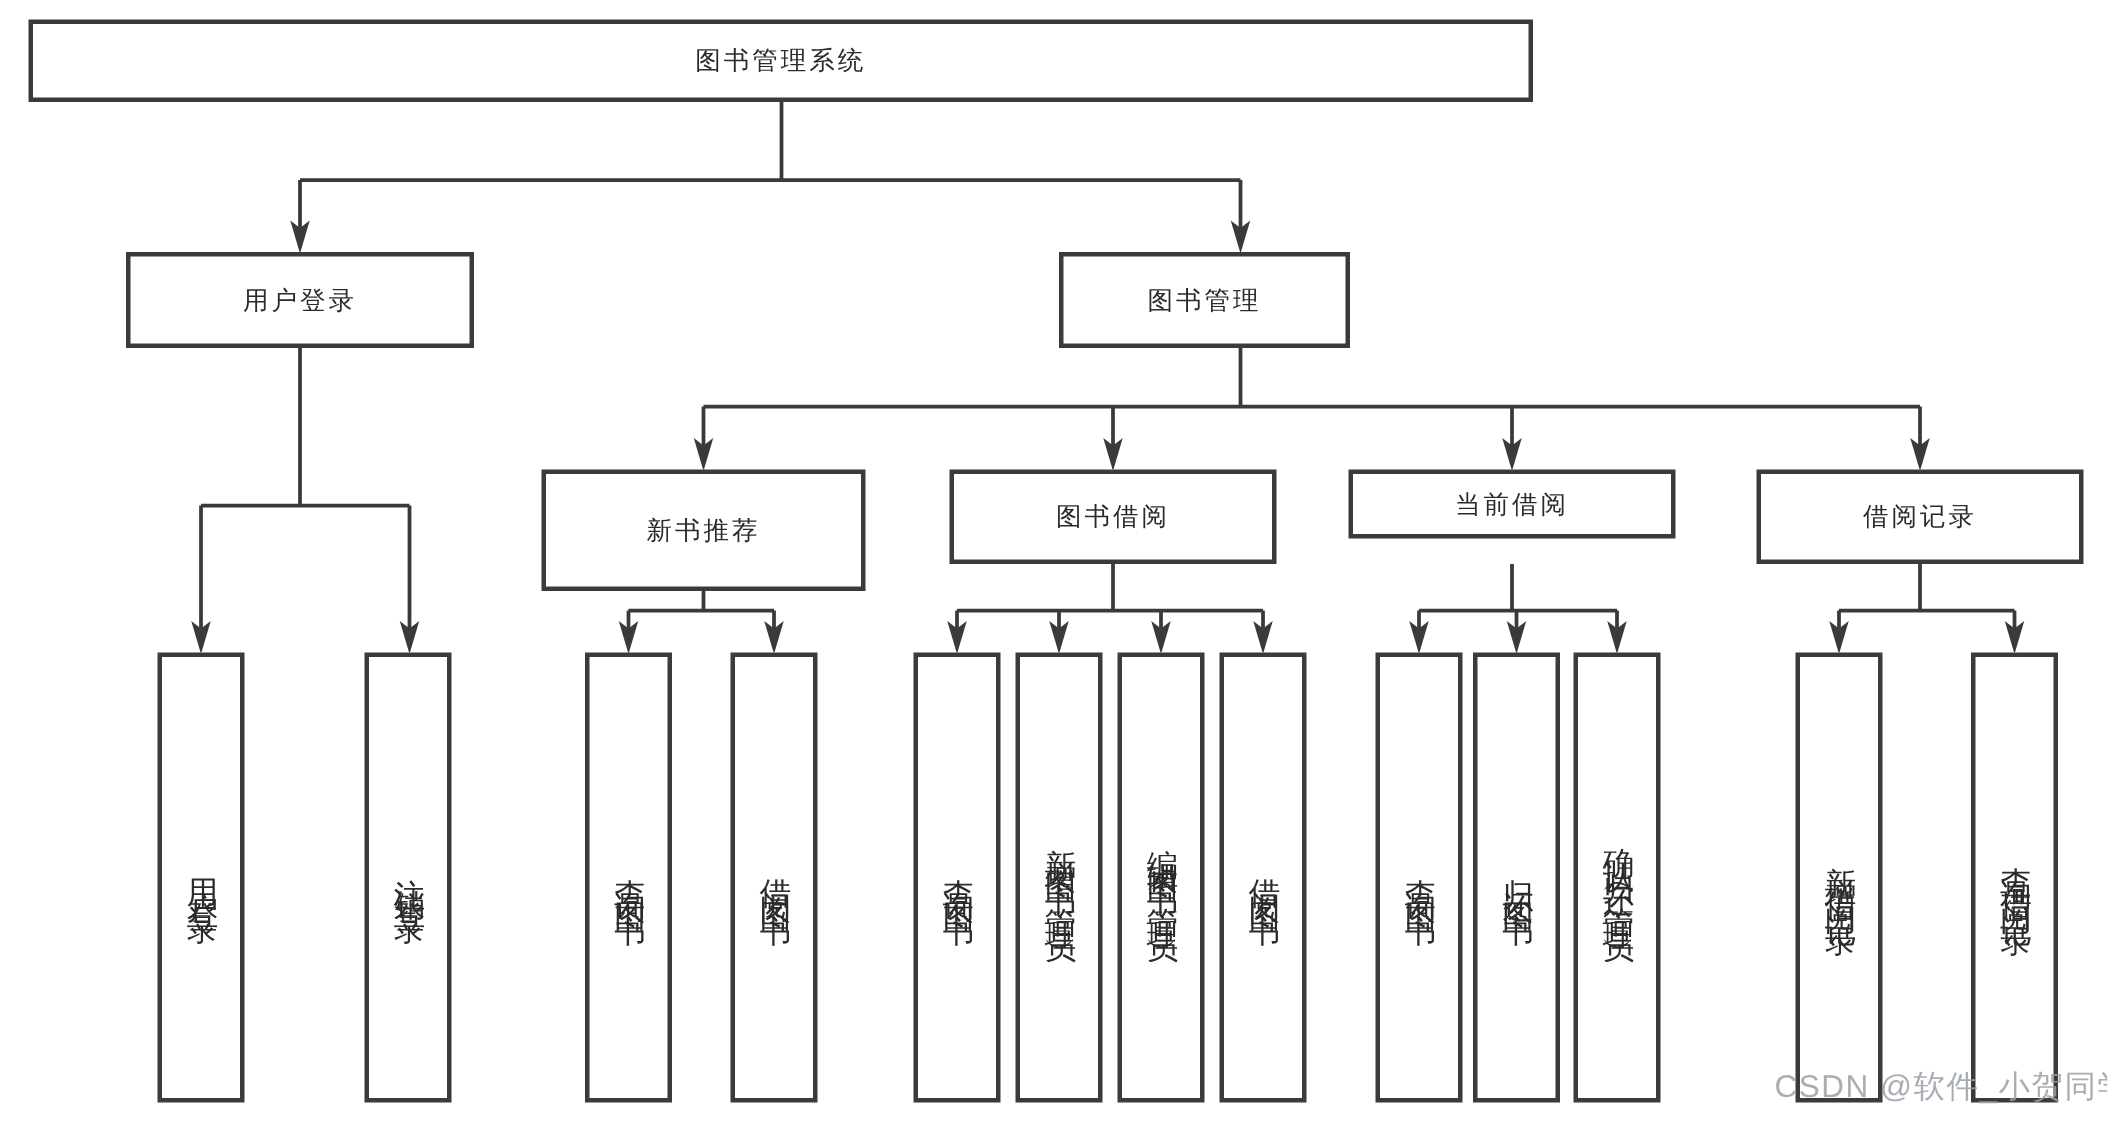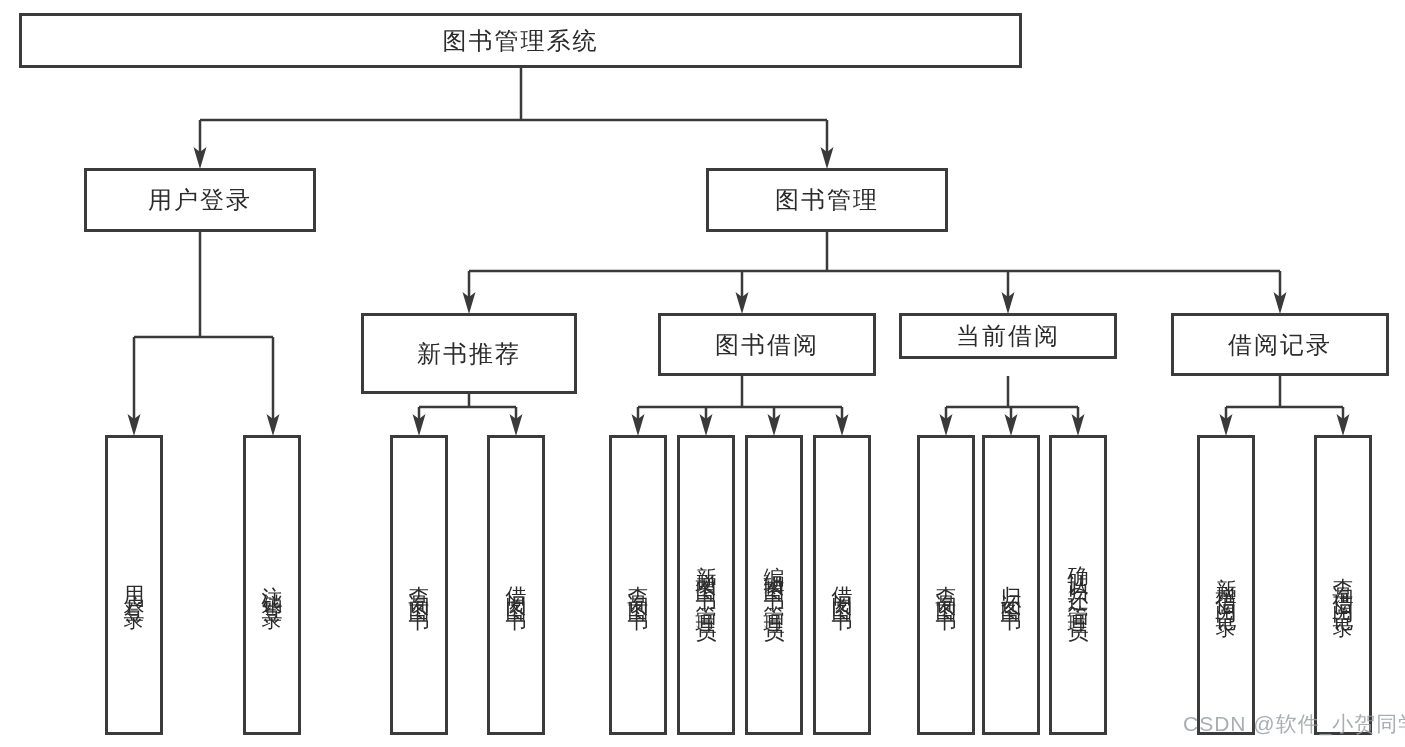--- a/index.html
+++ b/index.html
@@ -12,21 +12,21 @@
   }
   .connectors{position:absolute;left:0;top:0;z-index:1;}
   .connectors path{stroke:#3a3a3a;stroke-width:2.5;fill:none;}
   .connectors polygon{fill:#3a3a3a;stroke:none;}
   .node{
     position:absolute;
     box-sizing:border-box;
     border:3px solid #3b3b3b;
     background:#ffffff;
     display:flex;align-items:center;justify-content:center;
-    font-size:24px;color:#2b2b2b;letter-spacing:2px;
+    font-size:17px;color:#2b2b2b;letter-spacing:2px;
     z-index:2;text-align:center;
   }
   .vnode{
     writing-mode:vertical-rl;
     text-orientation:mixed;
     font-size:21px;letter-spacing:8px;
     white-space:nowrap;
   }
   .watermark{
     position:absolute;left:1183px;top:710px;
@@ -78,24 +78,24 @@
     <g>
       <path d="M1280 376 V407 M1226 407 H1343 M1226 407 V421 M1343 407 V421"></path>
       <polygon points="1226,436 1219.5,414 1226,419 1232.5,414"></polygon>
       <polygon points="1343,436 1336.5,414 1343,419 1349.5,414"></polygon>
     </g>
   </svg>
 
   <div class="node" style="left:19px;top:13px;width:1003px;height:55px;">图书管理系统</div>
 
   <div class="node" style="left:84px;top:168px;width:232px;height:64px;">用户登录</div>
-  <div class="node" style="left:706px;top:168px;width:242px;height:64px;">图书管理</div>
+  <div class="node" style="left:706px;top:168px;width:194px;height:64px;">图书管理</div>
 
   <div class="node" style="left:361px;top:313px;width:216px;height:81px;">新书推荐</div>
-  <div class="node" style="left:658px;top:313px;width:218px;height:63px;">图书借阅</div>
+  <div class="node" style="left:633px;top:313px;width:218px;height:63px;">图书借阅</div>
   <div class="node" style="left:899px;top:313px;width:218px;height:46px;">当前借阅</div>
   <div class="node" style="left:1171px;top:313px;width:218px;height:63px;">借阅记录</div>
 
   <div class="node vnode" style="left:105px;top:435px;width:58px;height:300px;">用户登录</div>
   <div class="node vnode" style="left:243px;top:435px;width:58px;height:300px;">注销登录</div>
 
   <div class="node vnode" style="left:390px;top:435px;width:58px;height:300px;">查询图书</div>
   <div class="node vnode" style="left:487px;top:435px;width:58px;height:300px;">借阅图书</div>
 
   <div class="node vnode" style="left:609px;top:435px;width:58px;height:300px;">查询图书</div>

